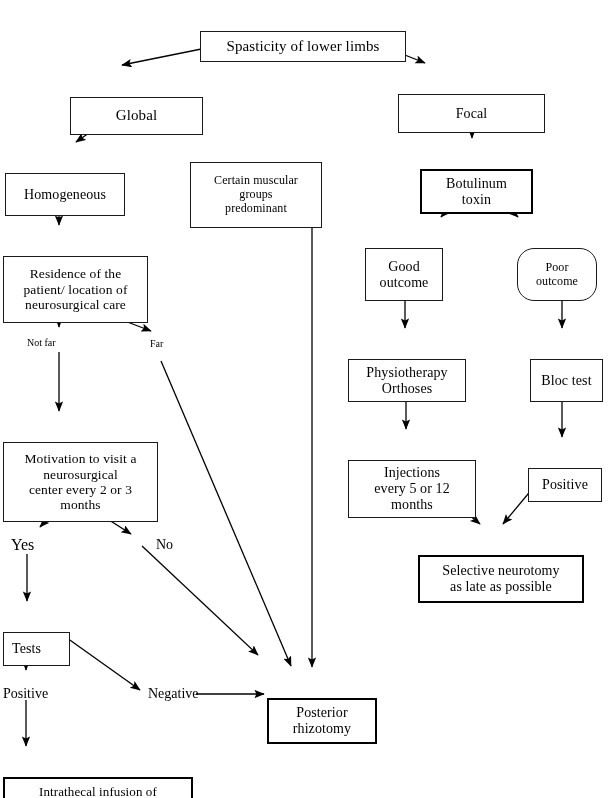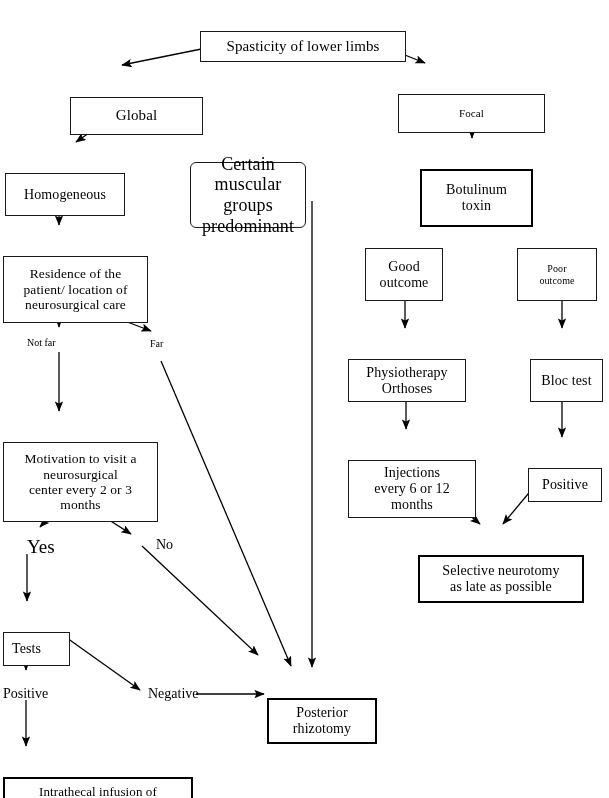--- a/index.html
+++ b/index.html
@@ -116,51 +116,51 @@
   </svg>
 
   <div class="node" style="left:200px; top:3px; width:206px; height:31px; font-size:15px;">
     <span class="txt">Spasticity of lower limbs</span>
   </div>
 
   <div class="node" style="left:70px; top:69px; width:133px; height:38px; font-size:15px;">
     <span class="txt">Global</span>
   </div>
 
-  <div class="node" style="left:398px; top:66px; width:147px; height:39px; font-size:11px;">
+  <div class="node" style="left:398px; top:66px; width:147px; height:39px; font-size:14px;">
     <span class="txt">Focal</span>
   </div>
 
   <div class="node" style="left:5px; top:145px; width:120px; height:43px; font-size:14px;">
     <span class="txt">Homogeneous</span>
   </div>
 
-  <div class="node" style="left:190px; top:134px; width:116px; height:66px; font-size:18px;border-radius:6px;">
+  <div class="node" style="left:190px; top:134px; width:132px; height:66px; font-size:12px;">
     <span class="txt">Certain muscular
 groups
 predominant</span>
   </div>
 
-  <div class="node bold" style="left:420px; top:141px; width:113px; height:58px; font-size:14px;">
+  <div class="node bold" style="left:420px; top:141px; width:113px; height:45px; font-size:14px;">
     <span class="txt">Botulinum
 toxin</span>
   </div>
 
   <div class="node" style="left:3px; top:228px; width:145px; height:67px; font-size:13.5px;">
     <span class="txt">Residence of the
 patient/ location of
 neurosurgical care</span>
   </div>
 
   <div class="node" style="left:365px; top:220px; width:78px; height:53px; font-size:14px;">
     <span class="txt">Good
 outcome</span>
   </div>
 
-  <div class="node" style="left:517px; top:220px; width:80px; height:53px; font-size:10px;">
+  <div class="node" style="left:517px; top:220px; width:80px; height:53px; font-size:12px;border-radius:17px;">
     <span class="txt">Poor
 outcome</span>
   </div>
 
   <div class="node" style="left:348px; top:331px; width:118px; height:43px; font-size:14px;">
     <span class="txt">Physiotherapy
 Orthoses</span>
   </div>
 
   <div class="node" style="left:530px; top:331px; width:73px; height:43px; font-size:14px;">
@@ -169,21 +169,21 @@
 
   <div class="node" style="left:3px; top:414px; width:155px; height:80px; font-size:13.5px;">
     <span class="txt">Motivation to visit a
 neurosurgical
 center every 2 or 3
 months</span>
   </div>
 
   <div class="node" style="left:348px; top:432px; width:128px; height:58px; font-size:14px;">
     <span class="txt">Injections
-every 6 or 12
+every 5 or 12
 months</span>
   </div>
 
   <div class="node" style="left:528px; top:440px; width:74px; height:34px; font-size:14px;">
     <span class="txt">Positive</span>
   </div>
 
   <div class="node bold" style="left:418px; top:527px; width:166px; height:48px; font-size:14px;">
     <span class="txt">Selective neurotomy
 as late as possible</span>
@@ -198,18 +198,18 @@
 rhizotomy</span>
   </div>
 
   <div class="node bold" style="left:3px; top:749px; width:190px; height:45px; font-size:13px;">
     <span class="txt">Intrathecal infusion of
 baclofen with a pump</span>
   </div>
 
   <div class="label" style="left:27px; top:337px; font-size:10px;">Not  far</div>
   <div class="label" style="left:150px; top:338px; font-size:10px;">Far</div>
-  <div class="label" style="left:27px; top:536px; font-size:19px;">Yes</div>
+  <div class="label" style="left:11px; top:536px; font-size:16px;">Yes</div>
   <div class="label" style="left:132px; top:537px; font-size:14px;margin-left:24px;">No</div>
   <div class="label" style="left:3px; top:686px; font-size:14px;">Positive</div>
   <div class="label" style="left:148px; top:686px; font-size:14px;">Negative</div>
 
 </div>
 
 </body></html>

